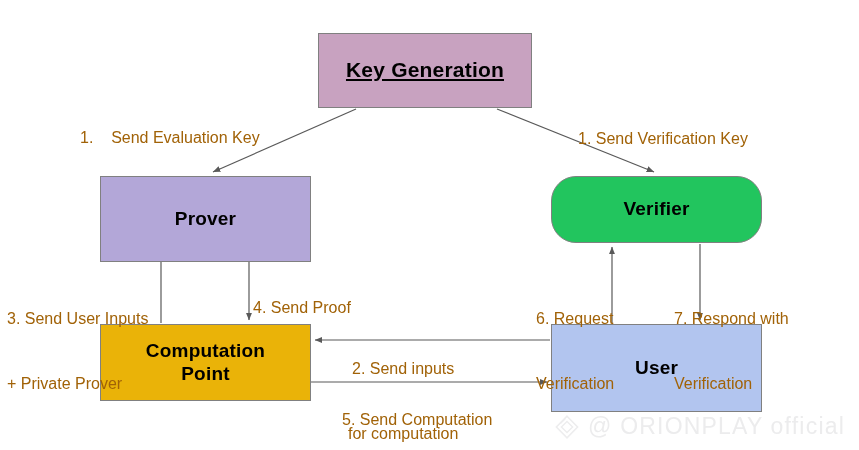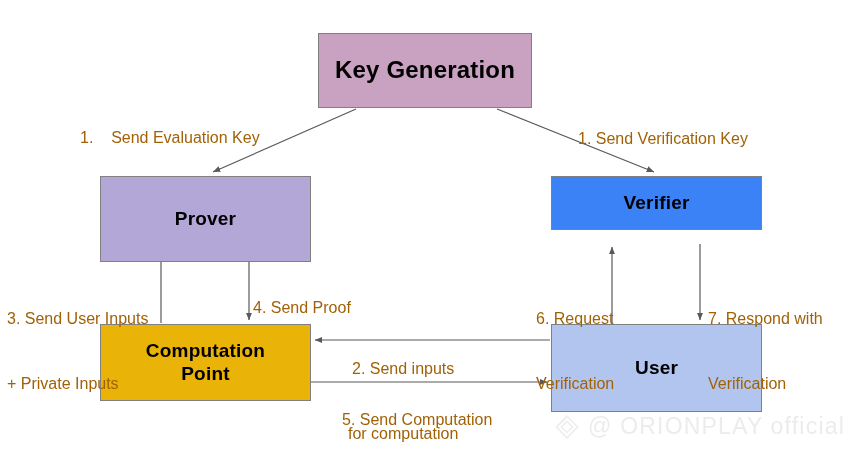--- a/index.html
+++ b/index.html
@@ -47,50 +47,51 @@
     width: 214px; height: 75px;
     background: #c8a2c0;
   }
   .node-prover {
     left: 100px; top: 176px;
     width: 211px; height: 86px;
     background: #b3a7d8;
   }
   .node-verifier {
     left: 551px; top: 176px;
-    width: 211px; height: 54px;
-    background: #3b82f6;
+    width: 211px; height: 67px;
+    background: #22c55e;
+    border-radius: 25px;
   }
   .node-computation {
     left: 100px; top: 324px;
     width: 211px; height: 77px;
     background: #eab308;
   }
   .node-user {
     left: 551px; top: 324px;
     width: 211px; height: 88px;
     background: #b2c5ef;
   }
-  .node-keygen .node-label { font-size: 24px; }
+  .node-keygen .node-label { font-size: 21px; text-decoration: underline; }
 
   .edge-label {
     position: absolute;
     color: #a16207;
     font-size: 16px;
     line-height: 1.35;
     white-space: pre;
     z-index: 4;
     font-weight: normal;
   }
   .lbl-eval      { left: 80px;  top: 127px; }
   .lbl-verif-key { left: 578px; top: 128px; }
   .lbl-user-in   { left: 7px;   top: 265px; }
   .lbl-proof     { left: 253px; top: 273px; margin-top: 24px; }
   .lbl-request   { left: 536px; top: 265px; }
-  .lbl-respond   { left: 708px; top: 265px; }
+  .lbl-respond   { left: 674px; top: 265px; }
   .lbl-inputs    { left: 348px; top: 315px; text-align: center; }
   .lbl-result    { left: 342px; top: 366px; text-align: center; }
 
   .watermark {
     position: absolute;
     right: 14px;
     bottom: 10px;
     display: flex;
     align-items: center;
     gap: 8px;
@@ -159,21 +160,21 @@
 
   <div class="edge-label lbl-verif-key">1. Send Verification Key</div>
 
   <div class="edge-label lbl-inputs">
     <div>2. Send inputs</div>
     <div>for computation</div>
   </div>
 
   <div class="edge-label lbl-user-in">
     <div>3. Send User Inputs</div>
-    <div>+ Private Inputs</div>
+    <div>+ Private Prover</div>
   </div>
 
   <div class="edge-label lbl-proof">4. Send Proof</div>
 
   <div class="edge-label lbl-result">
     <div>5. Send Computation</div>
     
   </div>
 
   <div class="edge-label lbl-request">

